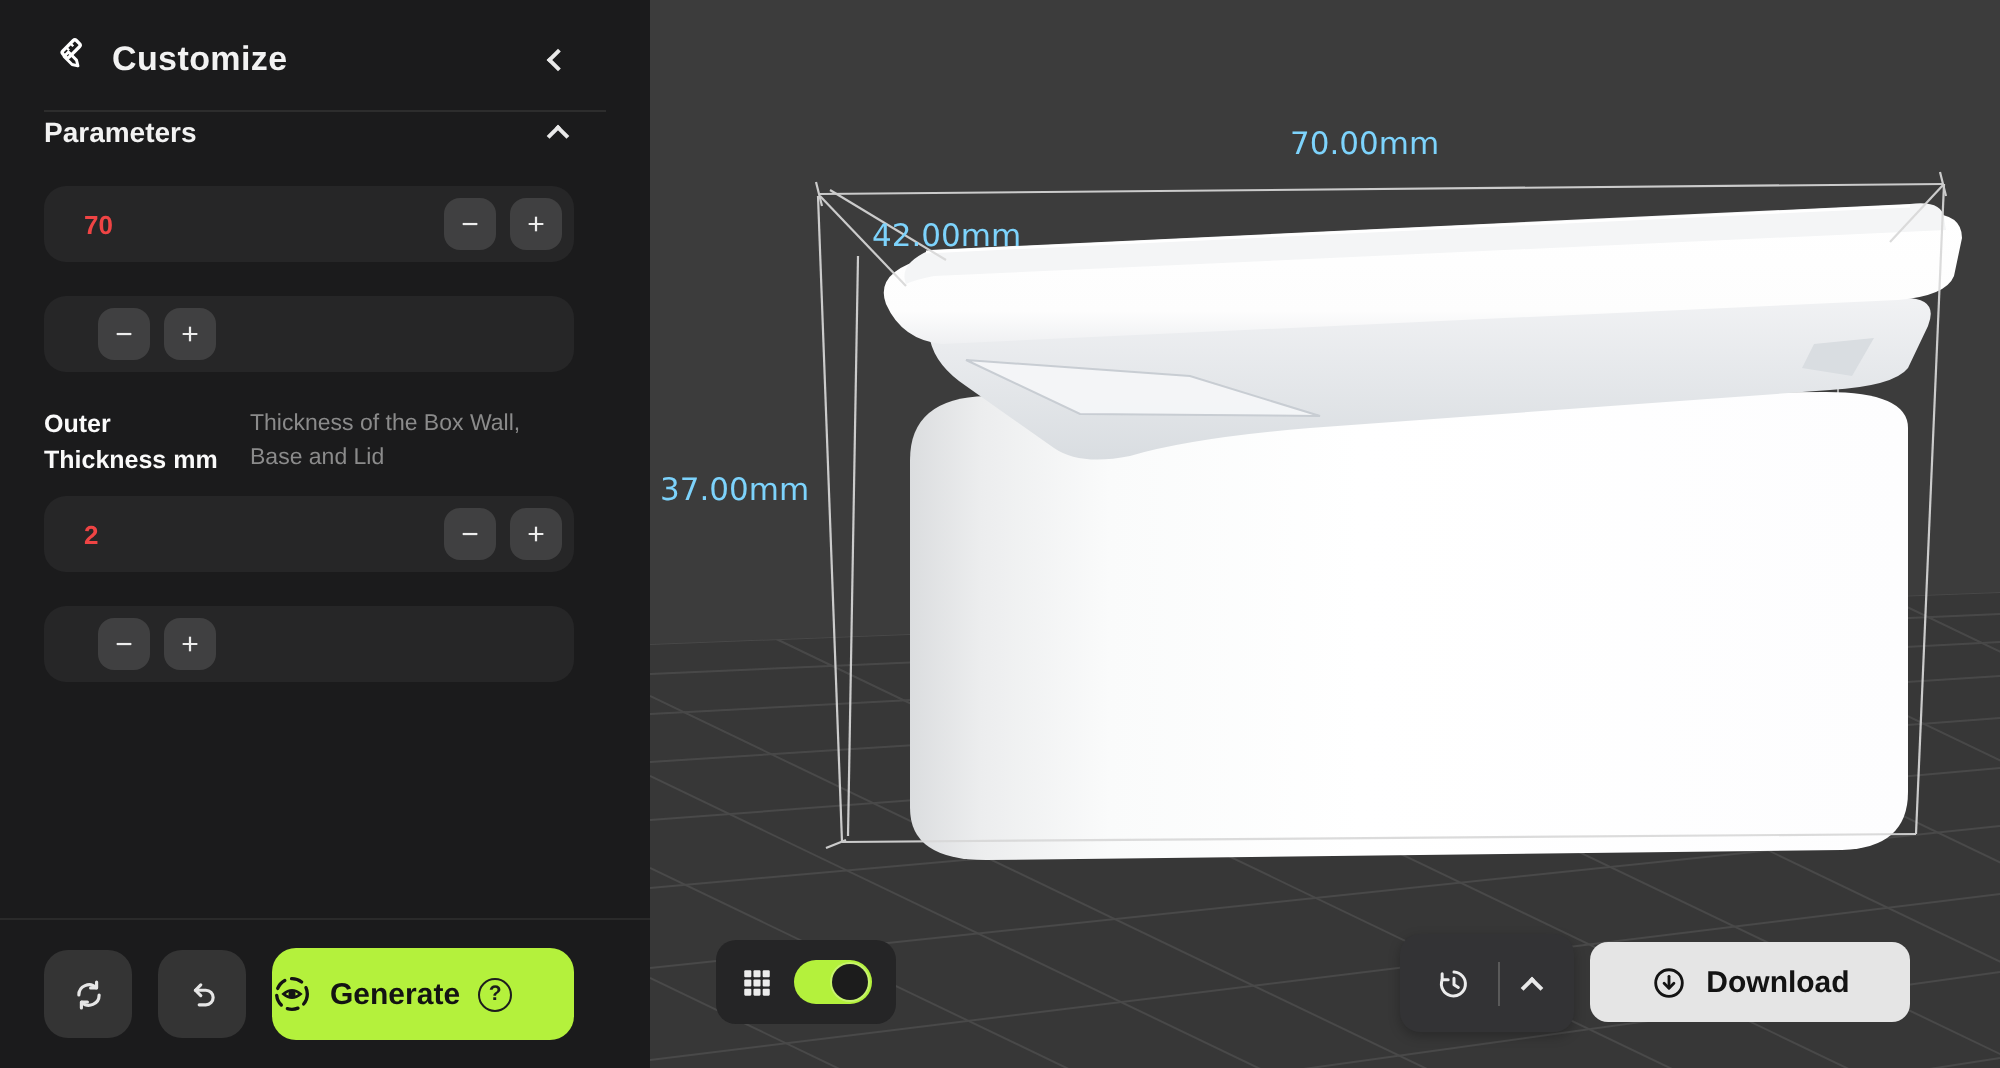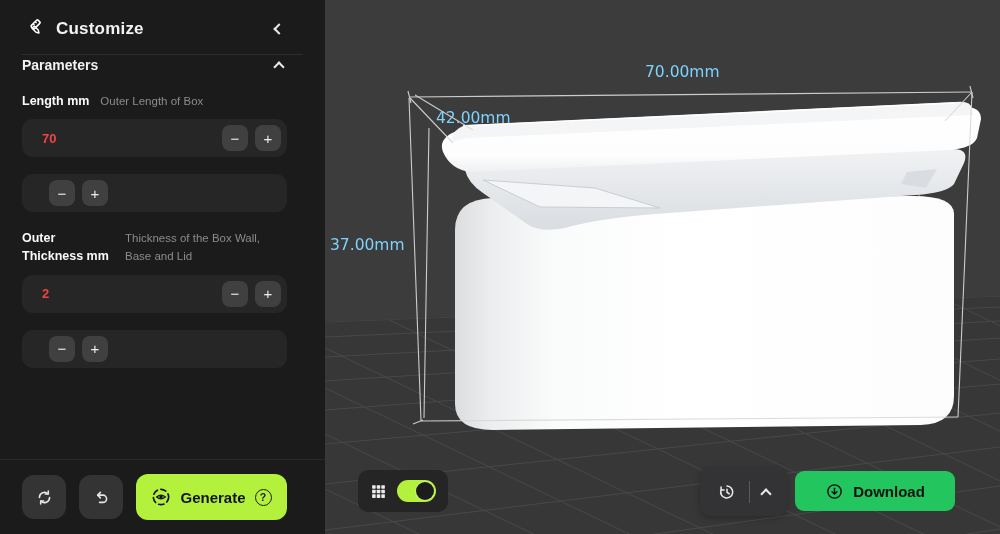--- a/index.html
+++ b/index.html
@@ -18,21 +18,21 @@
   .params-title { font-size:14px; font-weight:bold; flex:1; }
   .pgroup { margin-top:17px; }
   .plabel { display:flex; align-items:flex-start; }
   .pname { font-size:12.5px; font-weight:bold; color:#fafafa; max-width:92px; line-height:1.45; flex:0 0 auto; }
   .pdesc { font-size:11.5px; color:#8b8b8b; margin-left:11px; line-height:1.5; flex:1; padding-top:1px; }
   .pinput { margin-top:9px; height:38px; background:#262627; border-radius:11px; display:flex; align-items:center; padding:0 6px 0 20px; }
   .pinput input { background:transparent; border:none; outline:none; color:#ef4444; font-family:"Liberation Sans",sans-serif; font-size:13px; font-weight:bold; flex:1; min-width:0; }
   .stepbtn { width:26px; height:26px; border:none; border-radius:8px; background:#404041; color:#ededed; font-size:15px; line-height:1; display:flex; align-items:center; justify-content:center; cursor:pointer; margin-left:7px; flex-shrink:0; font-family:"Liberation Sans",sans-serif; }
   .sb-actions { display:flex; align-items:center; padding:14px 38px 14px 22px; gap:13px; }
   .sqbtn { width:44px; height:44px; border:none; border-radius:12px; background:#343434; display:flex; align-items:center; justify-content:center; cursor:pointer; flex-shrink:0; }
-  .gen-btn { flex:1; height:46px; border:none; border-radius:12px; background:#b4f13c; display:flex; align-items:center; justify-content:center; gap:9px; cursor:pointer; }
+  .gen-btn { flex:1; height:46px; border:none; border-radius:12px; background:#b4f13c; display:flex; align-items:center; justify-content:flex-start; gap:9px; cursor:pointer; }
   .gen-label { font-size:15px; font-weight:bold; color:#131313; font-family:"Liberation Sans",sans-serif; }
   .help-badge { width:17px; height:17px; border:1.6px solid #1d1d1d; border-radius:50%; font-size:10.5px; font-weight:bold; color:#1d1d1d; display:flex; align-items:center; justify-content:center; }
 
   
   .chev-left { width:8px; height:8px; border-left:2px solid #e9e9e9; border-bottom:2px solid #e9e9e9; transform:rotate(45deg); display:inline-block; }
   .chev-up { width:8px; height:8px; border-top:2px solid #e9e9e9; border-right:2px solid #e9e9e9; transform:rotate(-45deg); display:inline-block; margin-top:4px; }
   .icon-btn-plain { background:none; border:none; cursor:pointer; padding:4px; display:flex; }
 
   
   .viewport { position:relative; flex:1; height:534px; background:#3c3c3c; overflow:hidden; }
@@ -42,21 +42,21 @@
   .dim-42 { left:111px; top:109px; }
   .dim-37 { left:5px; top:236px; }
 
   .grid-pill { position:absolute; left:33px; bottom:22px; height:42px; background:#252526; border-radius:10px; display:flex; align-items:center; gap:10px; padding:0 12px; }
   .toggle { width:39px; height:22px; border-radius:11px; background:#b4f13c; position:relative; cursor:pointer; border:none; }
   .toggle-knob { position:absolute; right:2px; top:2px; width:18px; height:18px; border-radius:50%; background:#1c1c1c; box-shadow:0 0 0 1px rgba(255,255,255,.25); }
 
   .hist-pill { position:absolute; left:375px; bottom:18px; height:49px; width:87px; background:#333335; border-radius:10px; display:flex; align-items:center; justify-content:center; gap:8px; box-shadow:0 2px 6px rgba(0,0,0,.25); }
   .vdiv { width:1px; height:22px; background:#5a5a5a; }
 
-  .dl-btn { position:absolute; left:470px; bottom:23px; width:160px; height:40px; border:none; border-radius:9px; background:#22c55e; display:flex; align-items:center; justify-content:center; gap:9px; cursor:pointer; }
+  .dl-btn { position:absolute; left:470px; bottom:23px; width:160px; height:40px; border:none; border-radius:9px; background:#e5e5e5; display:flex; align-items:center; justify-content:center; gap:9px; cursor:pointer; }
   .dl-label { font-size:15px; font-weight:bold; color:#131313; font-family:"Liberation Sans",sans-serif; }
 </style>
 </head>
 <body>
 
 <div class="app">
 
   <aside class="sidebar">
 
     <div class="sb-head">
@@ -81,24 +81,20 @@
 
     <div class="sb-body">
       <div class="params-head">
         <span class="params-title">Parameters</span>
         <button class="icon-btn-plain">
           <span class="chev-up"></span>
         </button>
       </div>
 
       <div class="pgroup">
-        <div class="plabel">
-          <span class="pname">Length mm</span>
-          <span class="pdesc">Outer Length of Box</span>
-        </div>
         <div class="pinput">
           <input value="70" style="">
           <button class="stepbtn">−</button>
           <button class="stepbtn">+</button>
         </div>
       </div>
 
       <div class="pgroup">
         <div class="pinput">
           <button class="stepbtn">−</button>

